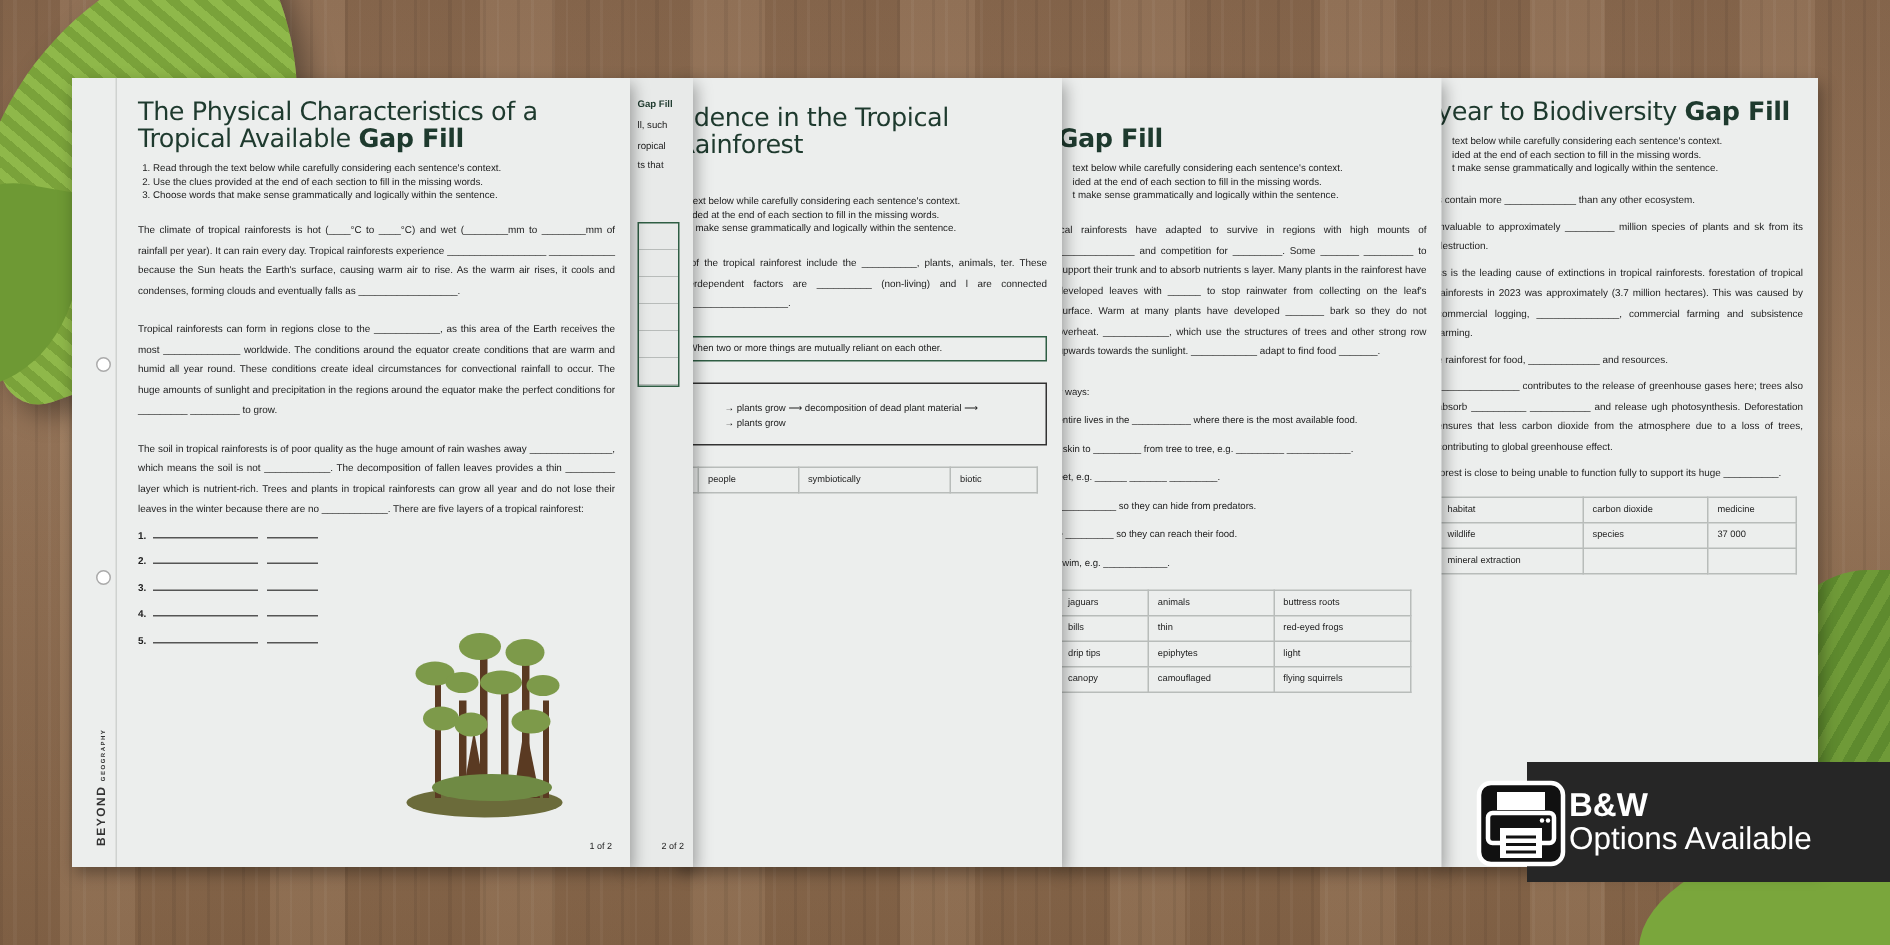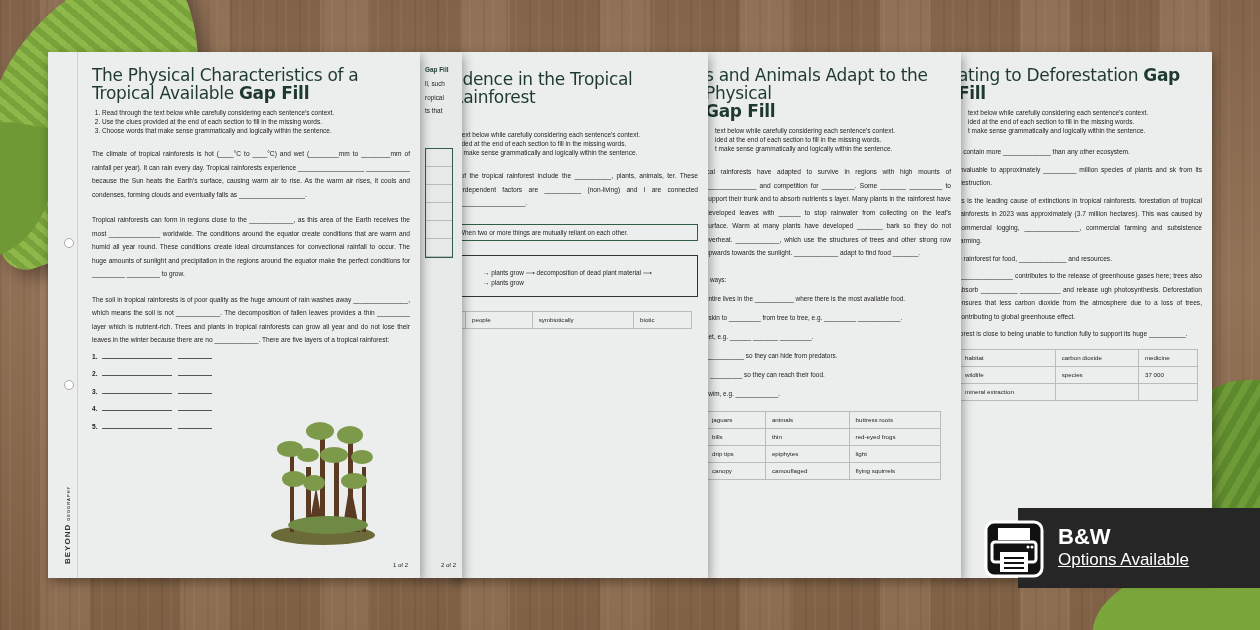--- a/index.html
+++ b/index.html
@@ -42,35 +42,35 @@
   .s2 .clip{left:-34px}
   .s3 .clip{left:-110px}
   .s4 .clip{left:-80px}
   table.wb{border-collapse:collapse;font-size:6.2px;border:1.2px solid #2f5e44;}
   table.wb td{border:1px solid #b8bcba;padding:4px 6px;height:17px;}
   .defbox{border:1.2px solid #2f5e44;font-size:6.4px;padding:4px 6px;margin-top:14px}
   .diag{border:1.2px solid #333;height:42px;margin-top:14px;font-size:6.4px;padding:12px 0 0 30px;position:relative;line-height:10px}
 
   .badge{position:absolute;left:1018px;top:508px;width:245px;height:80px;background:#262626;z-index:10;display:flex;align-items:center;}
   .badge .printer{width:64px;height:64px;margin-left:-36px;}
-  .badge .txt{margin-left:12px;color:#fff;}
+  .badge .txt{color:#fff;}
   .badge .t1{font-size:22px;font-weight:bold;line-height:24px;}
-  .badge .t2{font-size:17px;line-height:22px;text-decoration:underline;}
+  .badge .t2{font-size:21px;line-height:22px;}
 </style>
 </head>
 <body>
 
 <div class="leaf leaf-tl"></div>
 <div class="leaf leaf-tl2"></div>
 <div class="leaf leaf-br"></div>
 <div class="leaf leaf-b"></div>
 
 <div class="sheet s4">
   <div class="clip">
-    <h1 style="padding-left:80px"><span>ating to Deforestation</span> <b>Gap Fill</b></h1>
+    <h1 style="padding-left:80px"><span>year to Biodiversity</span> <b>Gap Fill</b></h1>
     <ol class="ins" style="padding-left:90px;list-style:none">
       <li>text below while carefully considering each sentence's context.</li>
       <li>ided at the end of each section to fill in the missing words.</li>
       <li>t make sense grammatically and logically within the sentence.</li>
     </ol>
     <div style="padding-left:80px">
       <p class="body" style="margin-top:10px">s contain more _____________ than any other ecosystem.</p>
       <p class="body" style="margin-top:4px">invaluable to approximately _________ million species of plants and sk from its destruction.</p>
       <p class="body" style="margin-top:4px">ss is the leading cause of extinctions in tropical rainforests. forestation of tropical rainforests in 2023 was approximately (3.7 million hectares). This was caused by commercial logging, _______________, commercial farming and subsistence farming.</p>
       <p class="body" style="margin-top:4px">e rainforest for food, _____________ and resources.</p>
@@ -94,21 +94,21 @@
               <td></td>
             </tr>
       </tbody>
         </table>
     </div>
   </div>
 </div>
 
 <div class="sheet s3">
   <div class="clip">
-    <h1 style="padding-left:110px"><span>s and Animals Adapt to the Physical</span><br><b>Gap Fill</b></h1>
+    <h1 style="padding-left:110px"><br><b>Gap Fill</b></h1>
     <ol class="ins" style="padding-left:120px;list-style:none">
       <li>text below while carefully considering each sentence's context.</li>
       <li>ided at the end of each section to fill in the missing words.</li>
       <li>t make sense grammatically and logically within the sentence.</li>
     </ol>
     <div style="padding-left:110px">
       <p class="body">ical rainforests have adapted to survive in regions with high mounts of ______________ and competition for _________. Some _______ _________ to support their trunk and to absorb nutrients s layer. Many plants in the rainforest have developed leaves with ______ to stop rainwater from collecting on the leaf's surface. Warm at many plants have developed _______ bark so they do not overheat. ____________, which use the structures of trees and other strong row upwards towards the sunlight. ____________ adapt to find food _______.</p>
       <div style="font-size:6.4px;line-height:19px;margin-top:10px">
         <div>y ways:</div>
         <div>entire lives in the ___________ where there is the most available food.</div>

